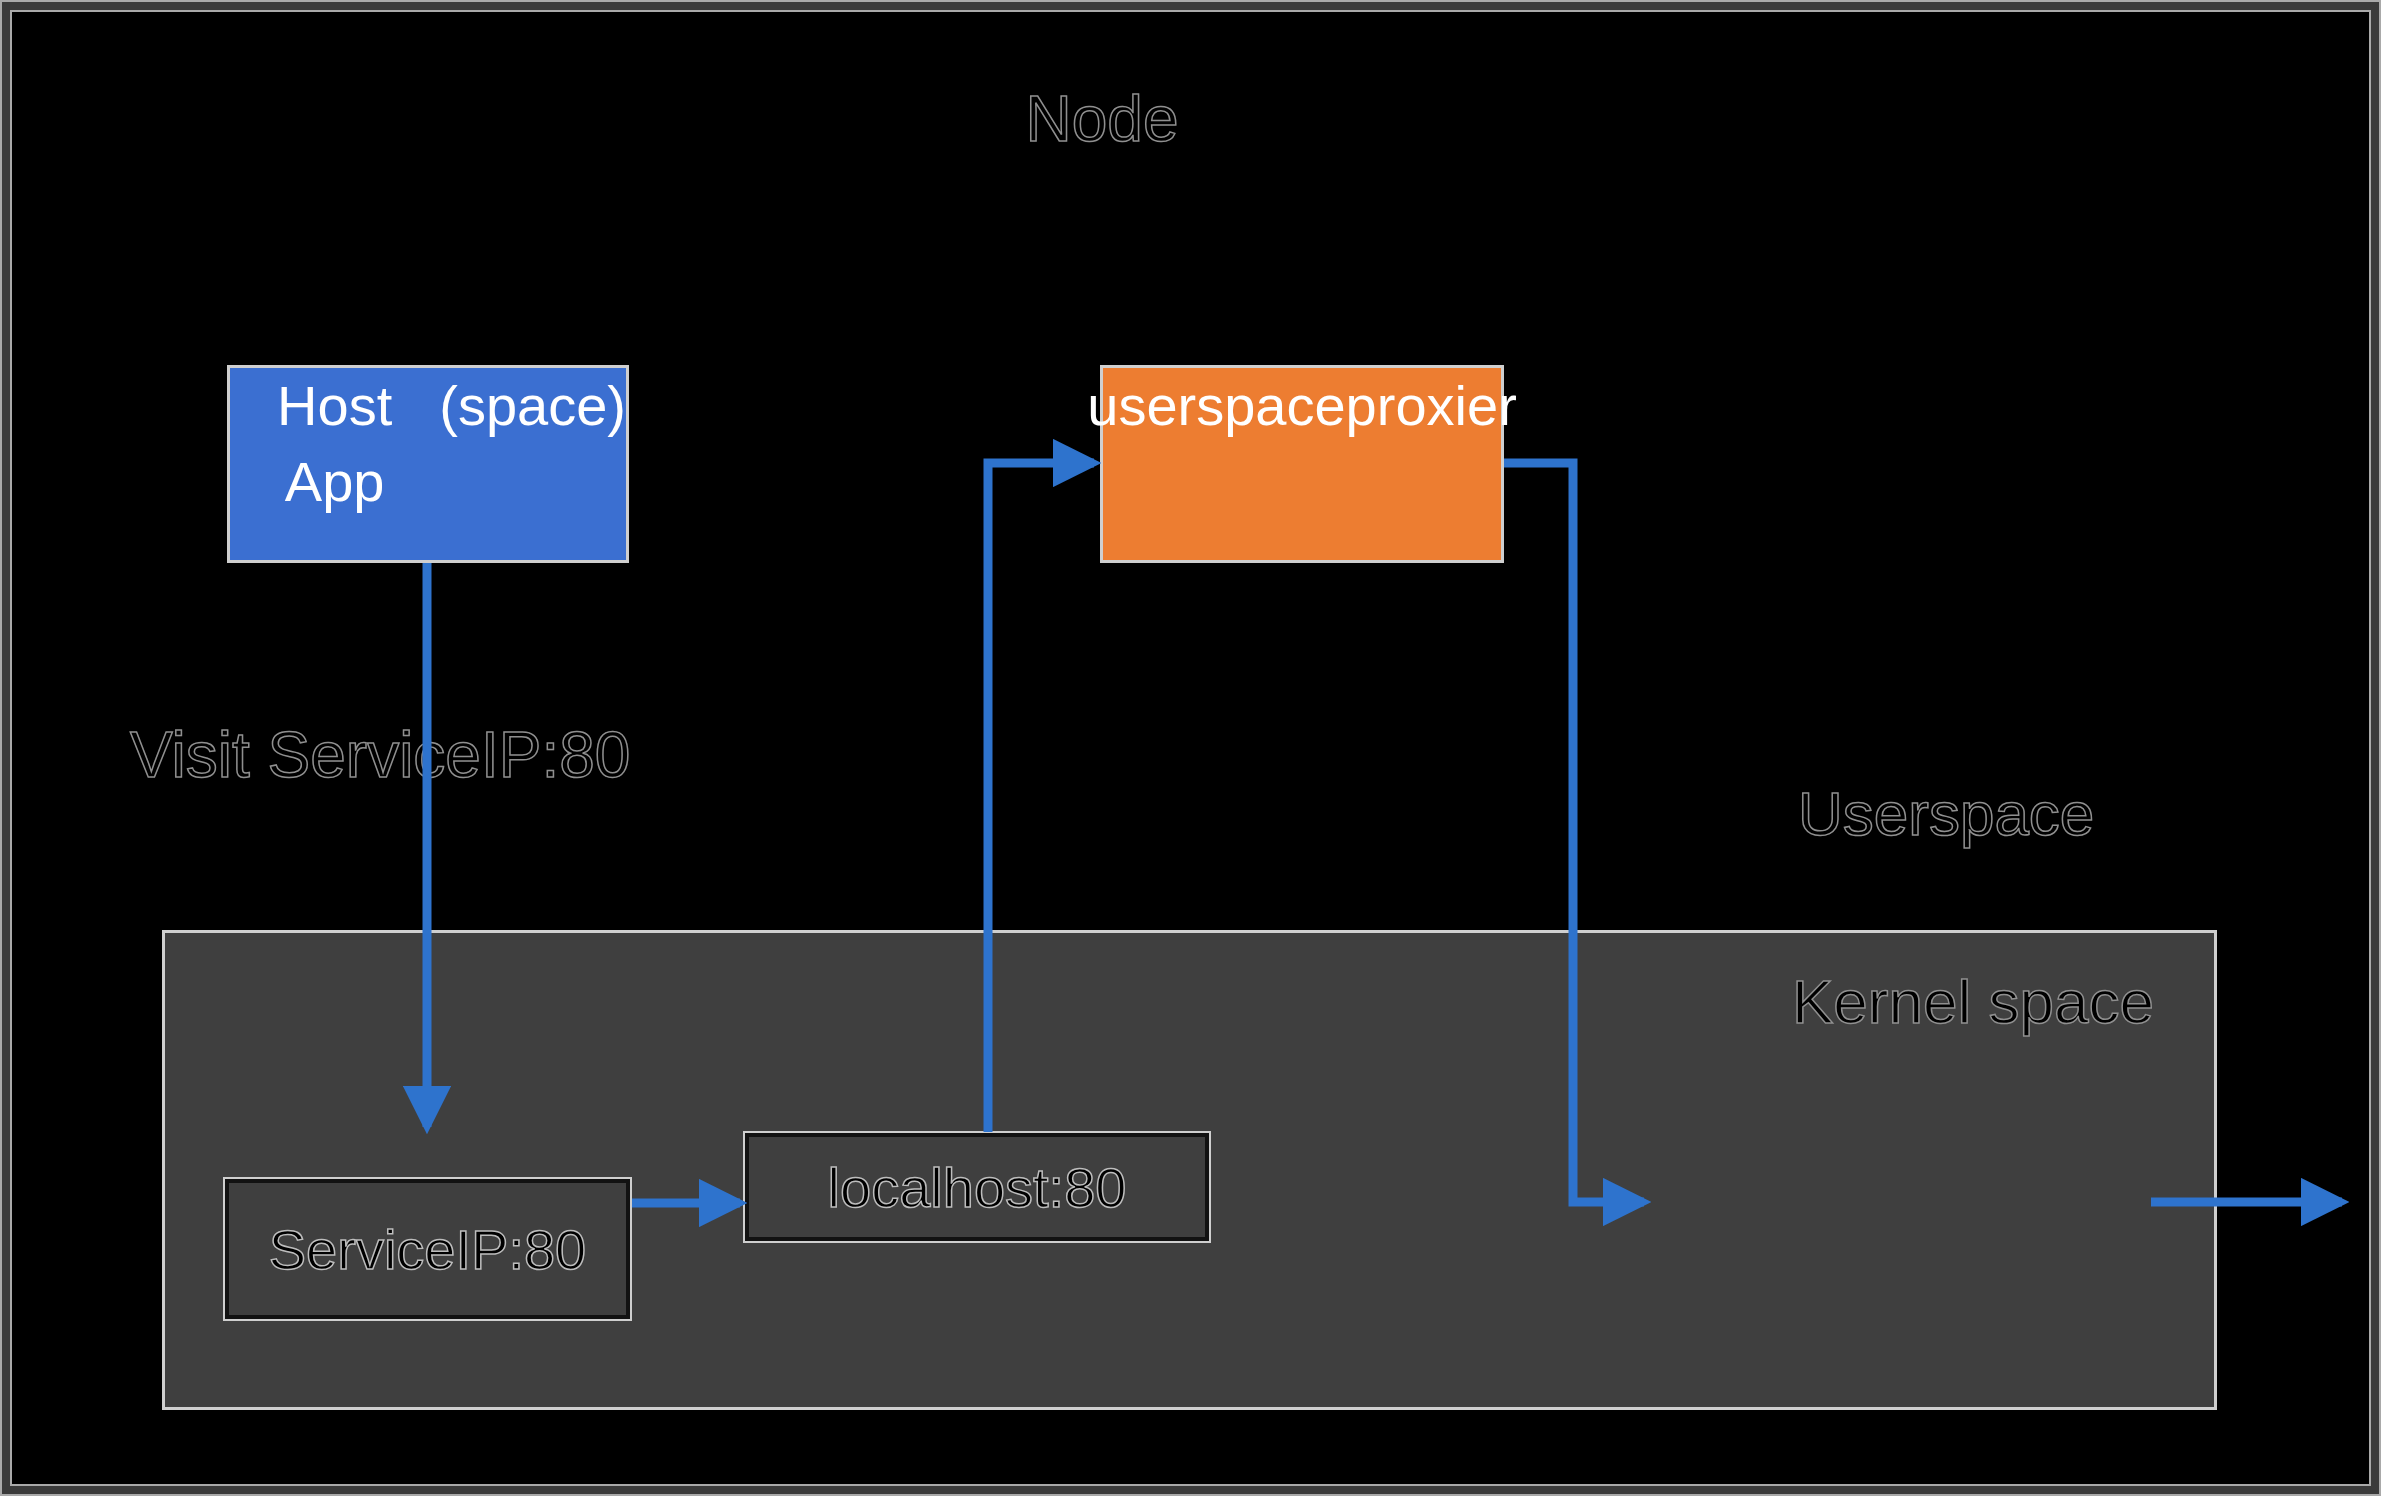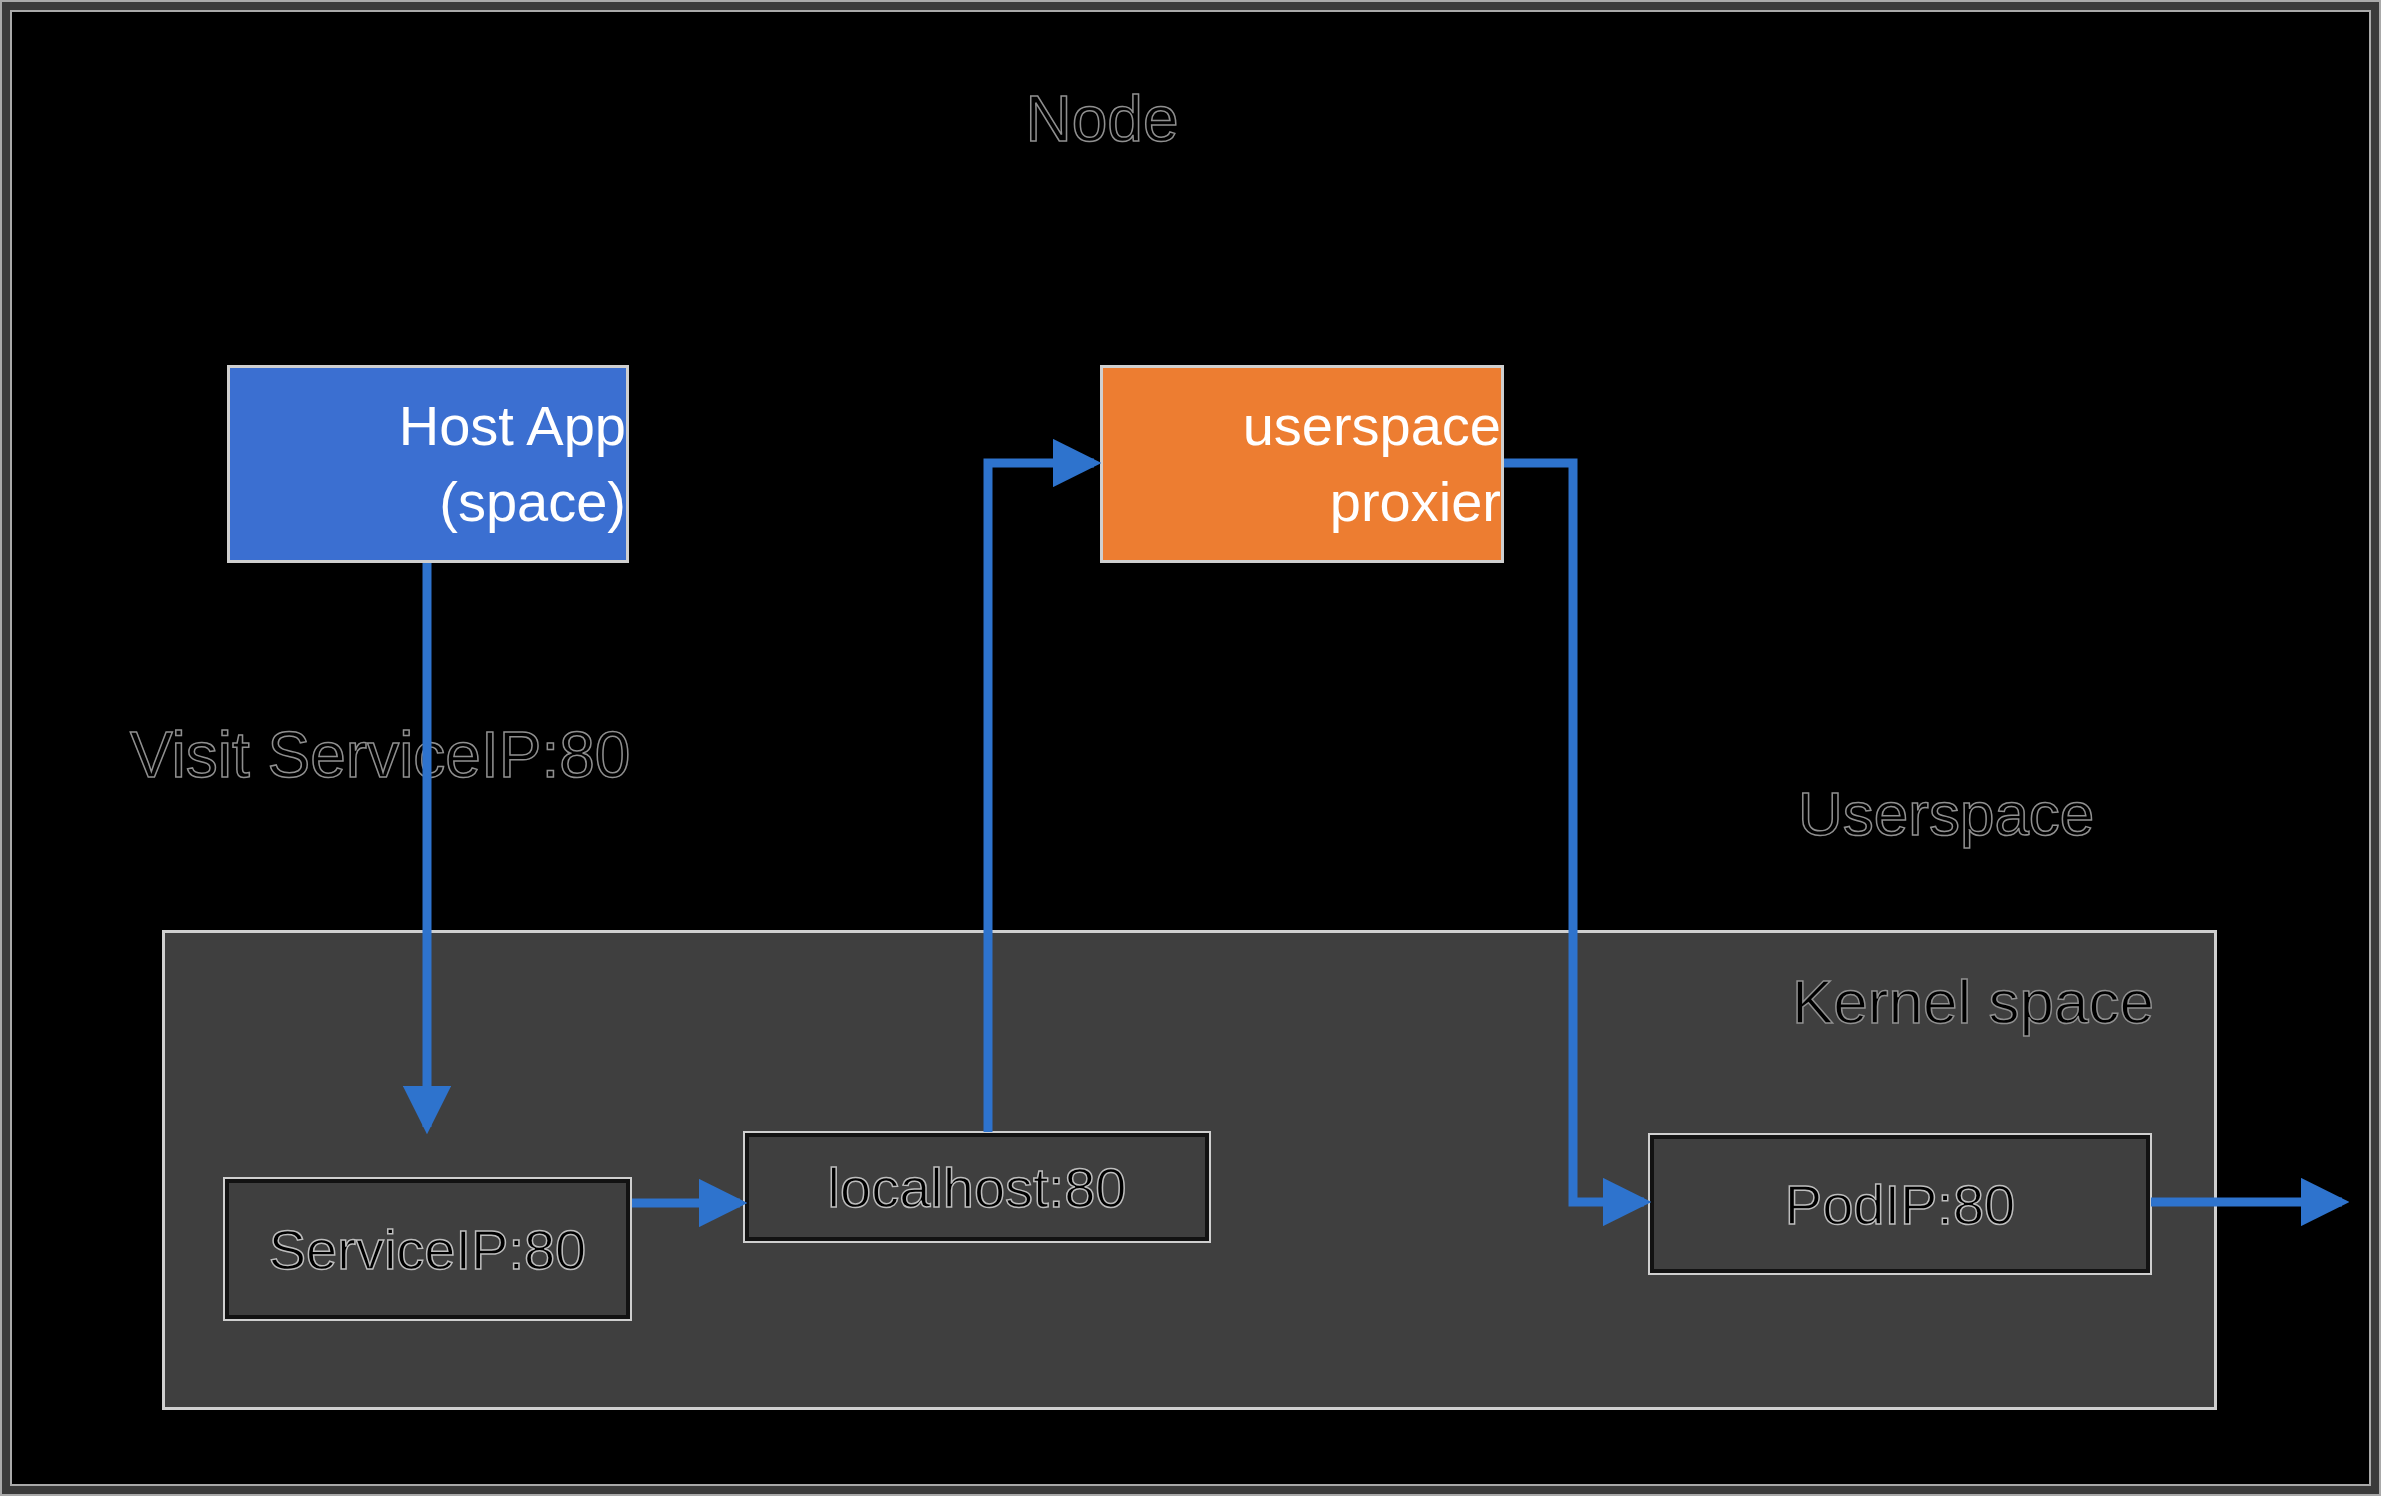--- a/index.html
+++ b/index.html
@@ -65,22 +65,22 @@
 
   
   .fillbox {
     position: absolute;
     box-sizing: border-box;
     border: 3px solid var(--light-border, #cfcfcf);
     color: var(--box-text, #fff);
     font-size: 56px;
     line-height: 76px;
     display: flex;
-    flex-direction: column;
-    align-items: flex-end;
+    flex-direction: row;
+    align-items: flex-start;
     justify-content: center;
     text-align: center;
   }
   .host-box {
     left: 227px;
     top: 365px;
     width: 402px;
     height: 198px;
     background: var(--host-app-fill, #3b6fd1);
   }
@@ -170,23 +170,20 @@
   <div class="outlined kernel-label">Kernel space</div>
 
   <div class="kbox serviceip-box">
     <span>ServiceIP:80</span>
   </div>
 
   <div class="kbox localhost-box">
     <span>localhost:80</span>
   </div>
 
-  <div class="kbox podip-box">
-    <span>PodIP:80</span>
-  </div>
 
   <svg class="arrows" viewBox="0 0 2381 1496" xmlns="http://www.w3.org/2000/svg">
     <defs>
       <marker id="ah" viewBox="0 0 10 10" refX="8.5" refY="5" markerWidth="5.4" markerHeight="5.4" orient="auto-start-reverse">
         <path class="ah-fill" d="M 0 0 L 10 5 L 0 10 z"></path>
       </marker>
     </defs>
 
     <polyline class="arrow" points="427,563 427,1127" marker-end="url(#ah)"></polyline>
 

